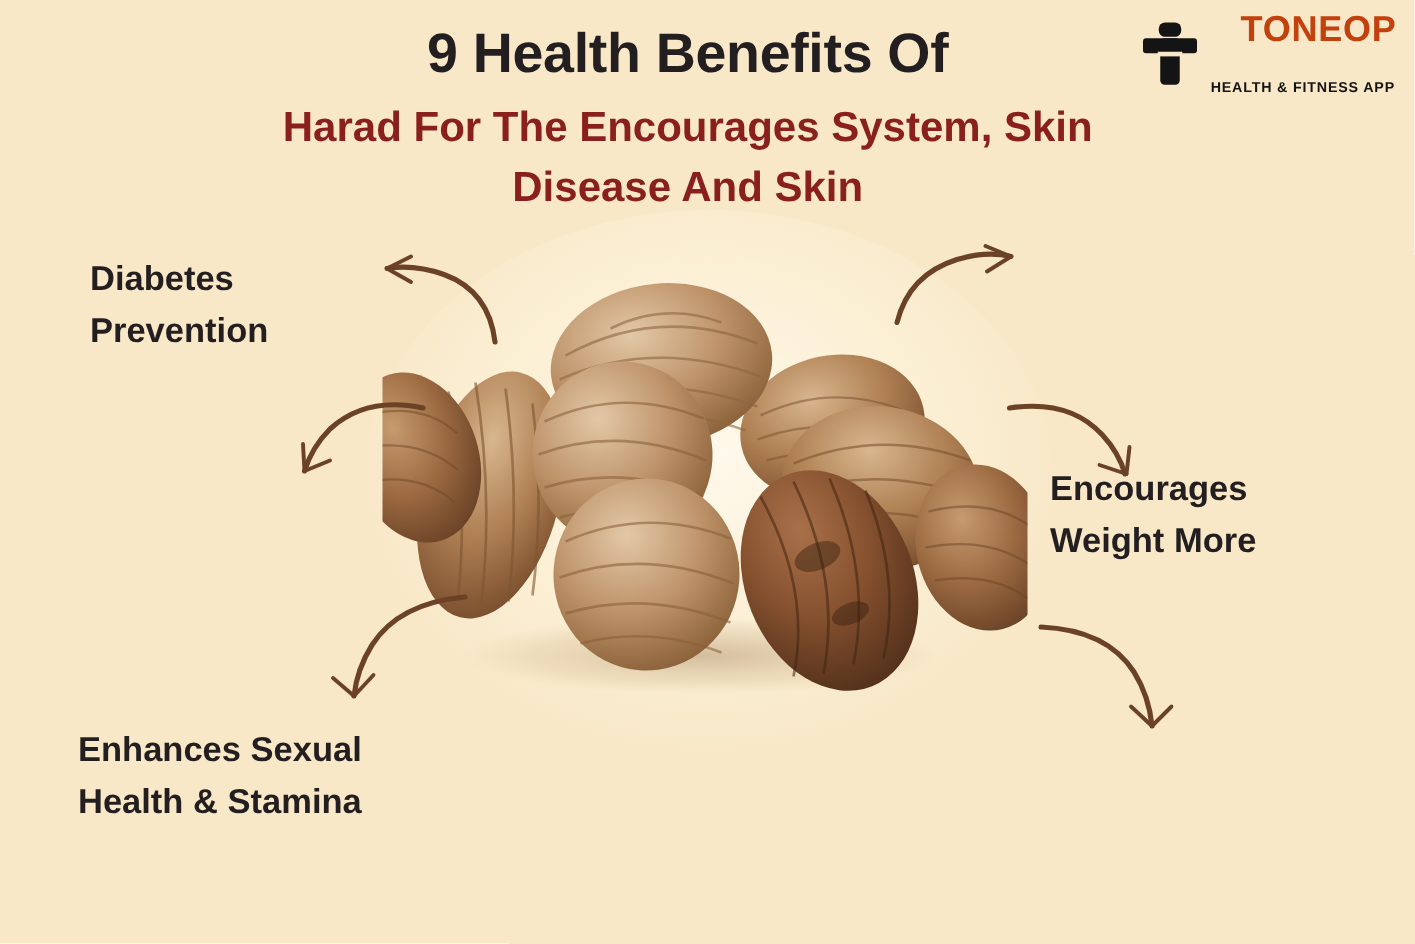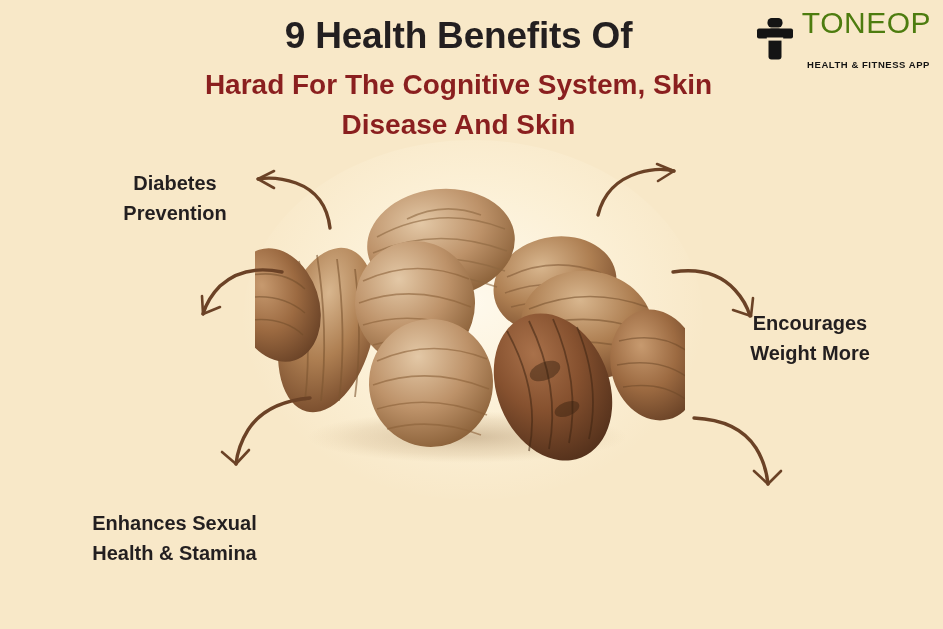--- a/index.html
+++ b/index.html
@@ -69,47 +69,46 @@
     gap: 7px;
   }
   .logo-mark { width: 40px; height: 44px; display: block; }
   .logo-text-wrap {
     display: flex;
     flex-direction: column;
     align-items: flex-end;
     line-height: 1;
   }
   .logo-word {
-    font-size: 30px;
-    font-weight: normal;
-    color: #4d7c0f;
+    font-size: 24px;
+    font-weight: bold;
+    color: #c2410c;
     letter-spacing: 0.5px;
   }
   .logo-tag {
     font-size: 9.5px;
     font-weight: bold;
     color: #141414;
     letter-spacing: 0.55px;
     margin-top: 22px;
     margin-right: 1px;
   }
 
   
   .label {
     position: absolute;
-    font-size: 20px;
+    font-size: 23px;
     font-weight: bold;
     color: #231f20;
     line-height: 1.52;
-    text-align: center;
     white-space: pre-line;
   }
   .lbl-diabetes      { left: 60px;  top: 168px; width: 230px; }
   .lbl-cognitive     { left: 6px;   top: 308px; width: 238px; }
-  .lbl-sexual        { left: 52px;  top: 508px; width: 245px; }
+  .lbl-sexual        { left: 52px;  top: 482px; width: 245px; }
   .lbl-digestion     { left: 648px; top: 168px; width: 225px; }
   .lbl-weight        { left: 700px; top: 308px; width: 220px; }
   .lbl-eye           { left: 668px; top: 508px; width: 212px; }
 
   
   .arrow-layer {
     position: absolute;
     left: 0; top: 0;
     width: 943px; height: 629px;
     pointer-events: none;
@@ -128,21 +127,21 @@
 </head>
 <body>
 
 <div id="infographic">
 
   <div class="glow"></div>
 
   <div class="title-block">
     <div class="title-main">9 Health Benefits Of</div>
     <div class="title-sub">
-      <span>Harad For The Cognitive System, Skin</span><br>
+      <span>Harad For The Encourages System, Skin</span><br>
       <span>Disease And Skin</span>
     </div>
   </div>
 
   <div class="logo">
     <svg class="logo-mark" viewBox="0 0 40 44">
       <rect x="12.5" y="1" width="15" height="9.5" rx="4.2" fill="#141414"></rect>
       <rect x="2" y="11.5" width="36" height="10" rx="2" fill="#141414"></rect>
       <rect x="13.5" y="11.5" width="13" height="31" rx="3" fill="#141414"></rect>
       <rect x="11.8" y="20.5" width="16.4" height="3.1" fill="#f8e8c8"></rect>

